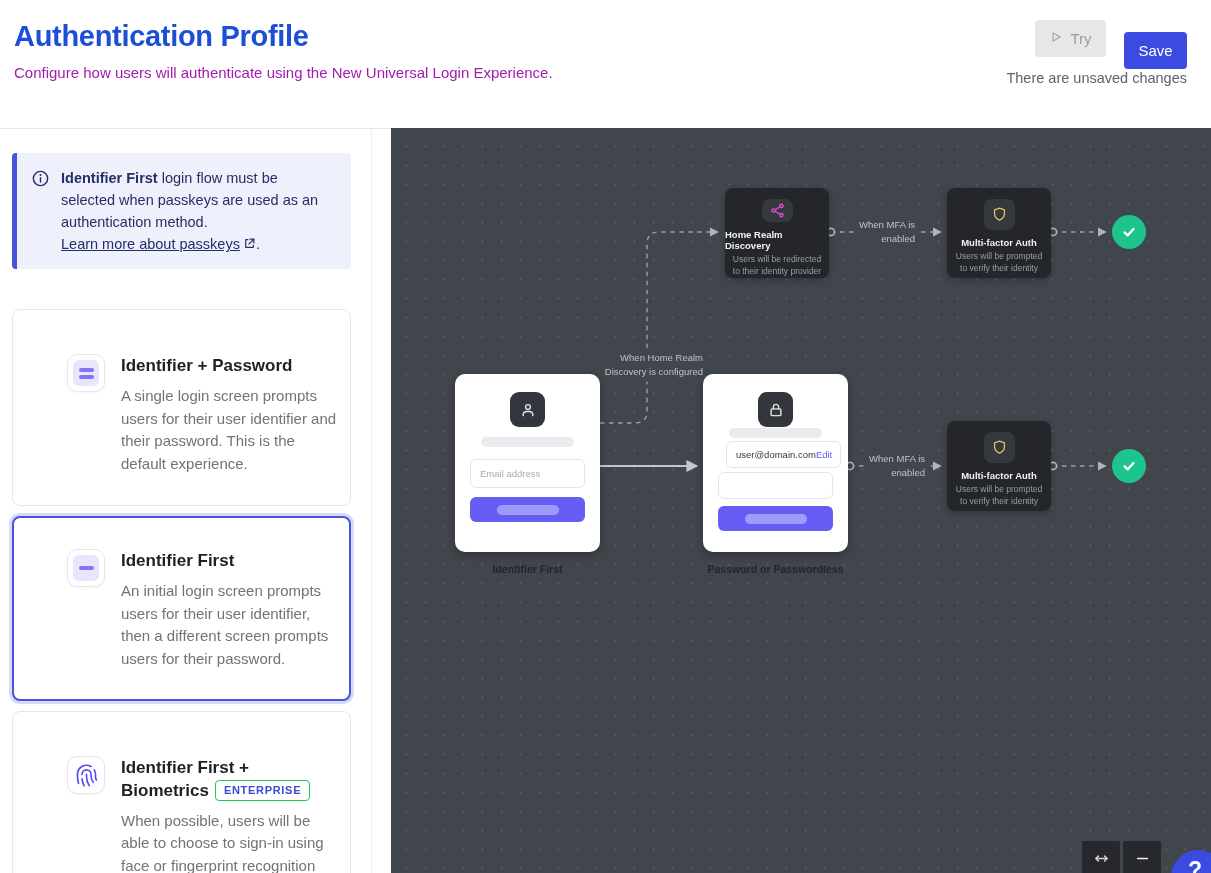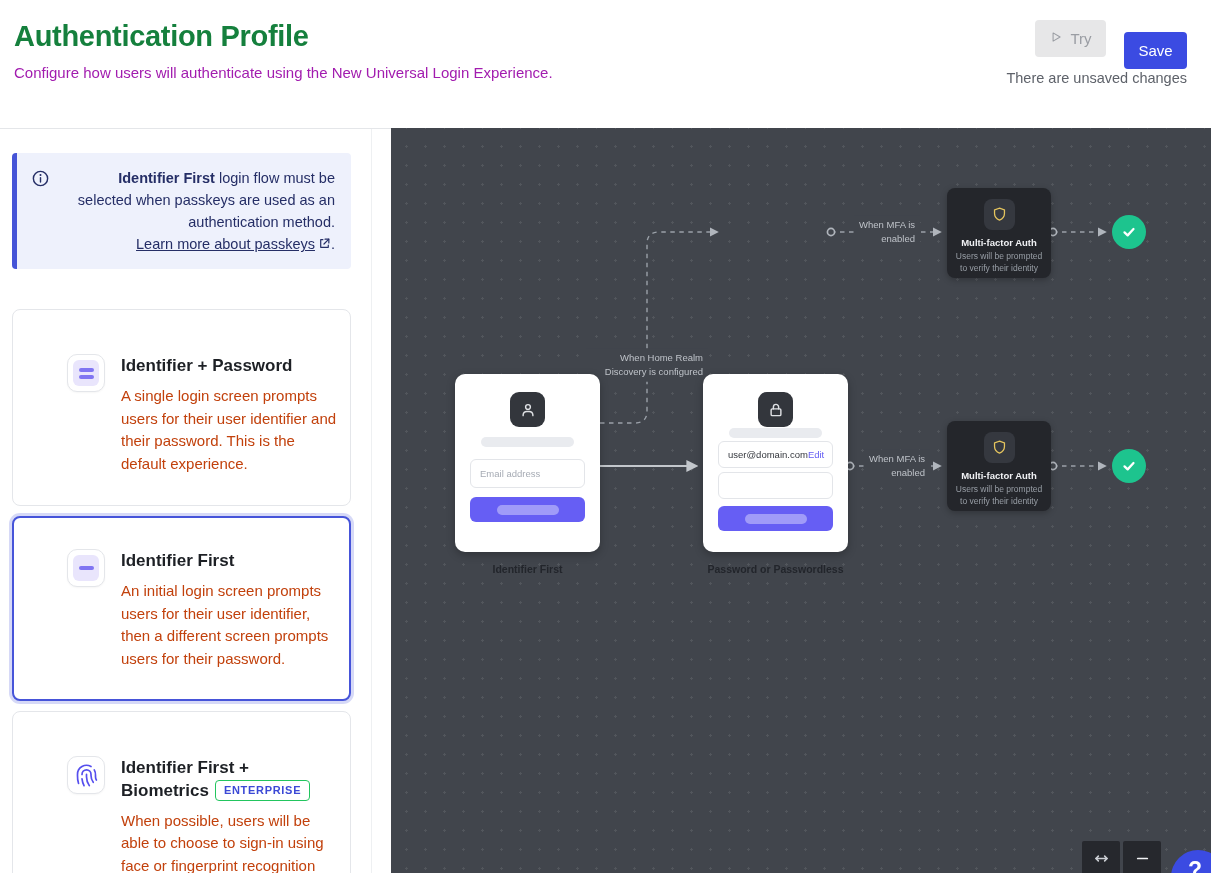--- a/index.html
+++ b/index.html
@@ -2,39 +2,39 @@
 <html><head>
 <meta charset="utf-8">
 <style>
   * { margin:0; padding:0; box-sizing:border-box; }
   html,body { width:1211px; height:873px; overflow:hidden; background:#fff;
     font-family:"Liberation Sans","DejaVu Sans",sans-serif; }
 
   
   .header { position:relative; height:128px; background:#fff; }
   .page-title { position:absolute; left:14px; top:20px; font-size:29px; font-weight:700;
-    color:#15803d; letter-spacing:-0.3px; }
+    color:#1d4ed8; letter-spacing:-0.3px; }
   .page-subtitle { position:absolute; left:14px; top:64px; font-size:15px; color:#a21caf; }
   .header-actions { position:absolute; right:24px; top:20px; display:flex; gap:18px; }
   .btn { border:none; border-radius:4px; font-size:15px; cursor:pointer;
     font-family:inherit; display:flex; align-items:center; justify-content:center; }
   .btn-try { background:#e7e7e8; color:#9a9da3; width:71px; height:37px; gap:7px; }
   .btn-try svg { width:14px; height:14px; }
   .btn-save { background:#3b4be2; color:#fff; width:63px; height:37px; font-weight:500;margin-top:12px; }
   .unsaved { position:absolute; right:24px; top:70px; font-size:14.5px; color:#5e626a; }
 
   
   .main { display:flex; height:745px; }
   .sidebar { position:relative; width:391px; background:#fff; border-top:1px solid #e4e6e9;
     padding:24px 20px 0 12px; }
   .sidebar-divider { position:absolute; right:19px; top:0; bottom:0; width:1px; background:#eef0f2; }
 
   
   .alert { position:relative; width:339px; background:#eef1fc; border-radius:4px;
-    border-left:5px solid #4554d7; padding:14px 16px 14px 14px; display:flex; gap:11px;text-align:right; }
+    border-left:5px solid #4554d7; padding:14px 16px 14px 14px; display:flex; gap:11px; }
   .alert-icon { flex:0 0 auto; width:19px; height:19px; color:#252e66; margin-top:2px; }
   .alert-icon svg { width:19px; height:19px; }
   .alert-body { font-size:14.5px; color:#252e66; line-height:1.52; }
   .alert-body b { font-weight:700; }
   .alert-link-row { display:block; }
   .alert-link { color:#252e66; text-decoration:underline; cursor:pointer; }
   .ext-icon { display:inline-block; width:13px; height:13px; color:#252e66; margin-left:3px;
     vertical-align:-1px; }
   .ext-icon svg { width:13px; height:13px; }
 
@@ -46,21 +46,21 @@
     padding:31px 25px 29px 53px; }
   .opt-icon { flex:0 0 auto; width:38px; height:38px; border:1px solid #e4e6ea; border-radius:10px;
     background:#fff; display:flex; align-items:center; justify-content:center;
     box-shadow:0 1px 2px rgba(0,0,0,0.04); }
   .opt-chip { width:26px; height:26px; background:#e9e5fc; border-radius:6px;
     display:flex; flex-direction:column; align-items:center; justify-content:center; gap:3px; }
   .bar { width:15px; height:4px; background:#8075f2; border-radius:2px; }
   .fp svg { width:27px; height:27px; }
   .card-text { padding-top:1px; }
   .card-title { font-size:17px; font-weight:600; color:#1d2025; line-height:1.35; }
-  .card-desc { margin-top:7px; font-size:15px; color:#c2410c; line-height:1.5; width:216px; }
+  .card-desc { margin-top:7px; font-size:15px; color:#737373; line-height:1.5; width:216px; }
   .badge { display:inline-block; font-size:11px; font-weight:700; letter-spacing:0.7px;
     color:#3c49d6; border:1px solid #22c55e; border-radius:4px; padding:2px 8px 2px;
     margin-left:6px; vertical-align:2px; }
 
   
   .panel { position:relative; width:820px; height:745px; background:#41454c; overflow:hidden;
     background-image:radial-gradient(rgba(255,255,255,0.09) 1.2px, transparent 1.4px);
     background-size:19px 19px; background-position:6px 9px; }
   .connectors { position:absolute; left:0; top:0; width:820px; height:745px; }
 
@@ -225,20 +225,33 @@
 
       <path d="M459 338 H549" fill="none" stroke="#9aa0a8" stroke-width="1.4" stroke-dasharray="4.5 4.5" marker-start="url(#dotS)" marker-end="url(#arrD)"></path>
 
       <path d="M662 338 H714" fill="none" stroke="#9aa0a8" stroke-width="1.4" stroke-dasharray="4.5 4.5" marker-start="url(#dotS)" marker-end="url(#arrD)"></path>
     </svg>
 
     <div class="edge-label" style="left:256px; top:197px; width:122px;margin-top:40px;">When Home Realm Discovery is configured</div>
     <div class="edge-label" style="left:496px; top:104px; width:66px;">When MFA is enabled</div>
     <div class="edge-label" style="left:506px; top:338px; width:66px;">When MFA is enabled</div>
 
+    <div class="node" style="left:334px; top:60px;">
+      <div class="node-chip">
+        <svg viewBox="0 0 24 24" fill="none" stroke="#e050cc" stroke-width="1.9">
+            <circle cx="17.5" cy="5.5" r="2.3"></circle>
+            <circle cx="6.5" cy="12" r="2.3"></circle>
+            <circle cx="17.5" cy="18.5" r="2.3"></circle>
+            <line x1="8.7" y1="10.9" x2="15.4" y2="6.7"></line>
+            <line x1="8.7" y1="13.1" x2="15.4" y2="17.3"></line>
+          </svg>
+      </div>
+      <div class="node-title">Home Realm Discovery</div>
+      <div class="node-desc">Users will be redirected to their identity provider</div>
+    </div>
 
     <div class="node" style="left:556px; top:60px;">
       <div class="node-chip">
         <svg viewBox="0 0 24 24" fill="none" stroke="#e5c55e" stroke-width="1.8">
             <path d="M12 3l7 2.6v5.1c0 4.6-3 7.7-7 9.3-4-1.6-7-4.7-7-9.3V5.6z"></path>
           </svg>
       </div>
       <div class="node-title">Multi-factor Auth</div>
       <div class="node-desc">Users will be prompted to verify their identity</div>
     </div>
@@ -285,21 +298,21 @@
 
     <div class="screen-wrap" style="left:312px; top:246px;">
       <div class="screen">
         <div class="screen-chip">
           <svg viewBox="0 0 24 24" fill="none" stroke="#dfe1e4" stroke-width="1.9" stroke-linecap="round" stroke-linejoin="round">
               <rect x="5.5" y="10.5" width="13" height="9" rx="1.5"></rect>
               <path d="M8.5 10.5V8a3.5 3.5 0 0 1 7 0v2.5"></path>
             </svg>
         </div>
         <div class="ph-bar" style="top:54px;"></div>
-        <div class="mini-input id-row" style="top:67px; height:27px;">
+        <div class="mini-input id-row" style="top:67px; height:27px;margin-left:8px;">
           <span class="id-val">user@domain.com</span>
           <span class="id-edit">Edit</span>
         </div>
         <div class="mini-input" style="top:98px; height:27px;"><input readonly="" style=""></div>
         <div class="mini-btn" style="top:132px;">
             <div class="mini-btn-pill"></div>
           </div>
       </div>
       <div class="screen-label">Password or Passwordless</div>
     </div>

